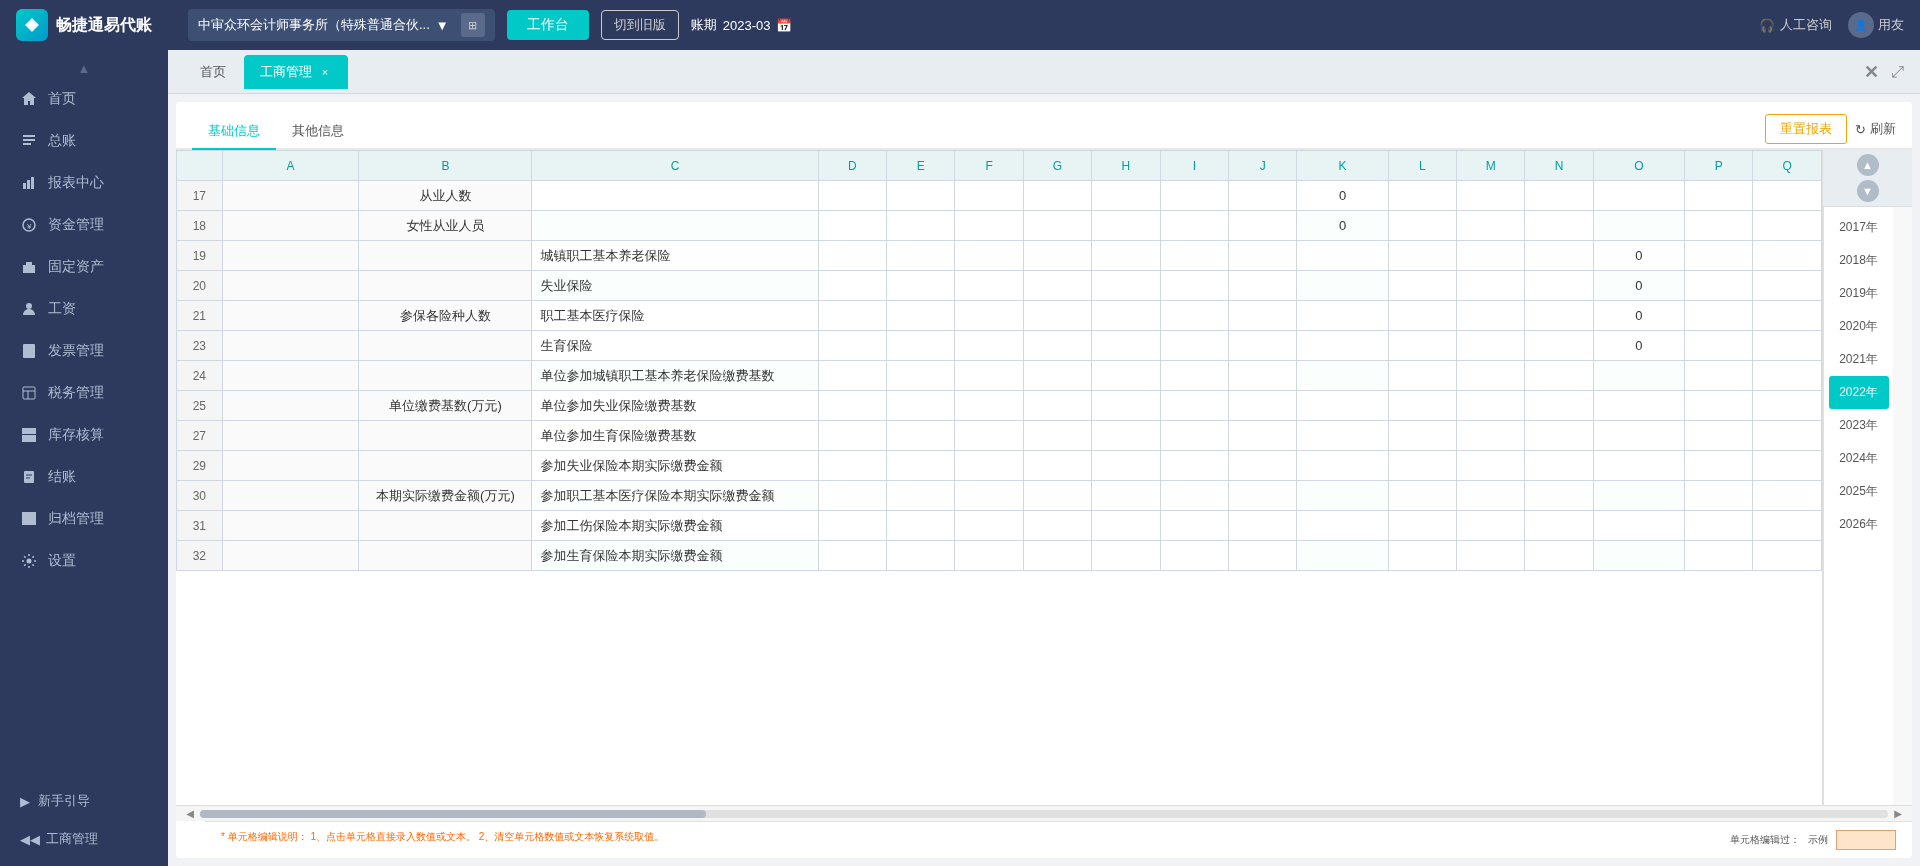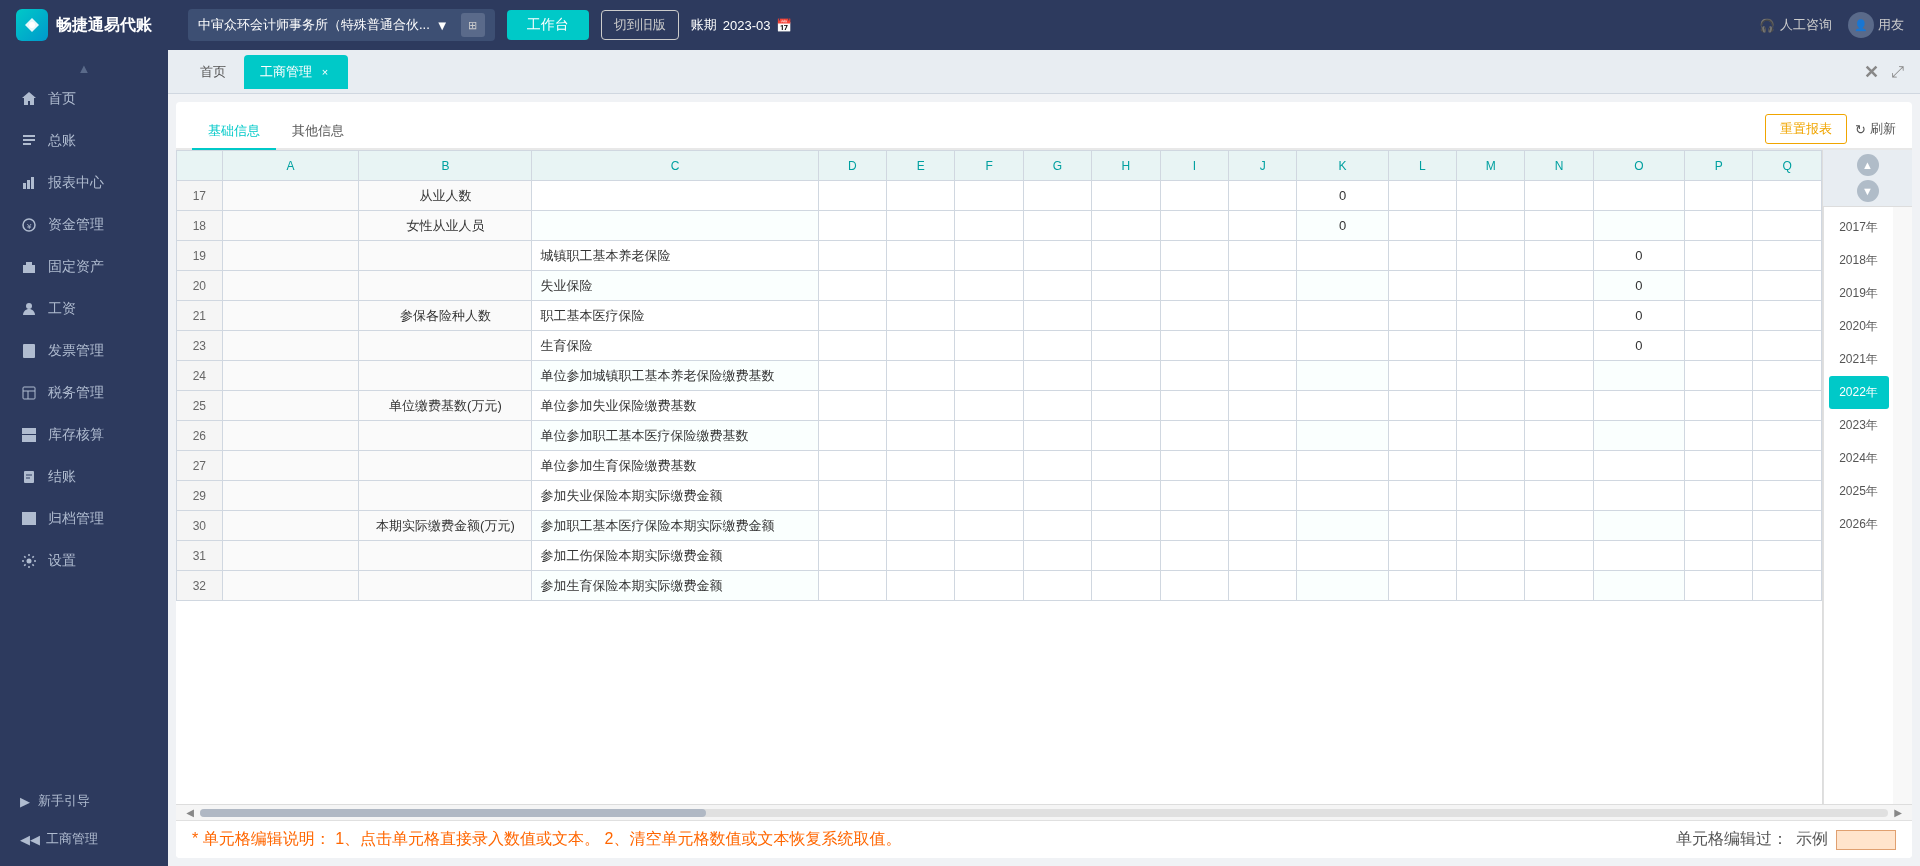--- a/index.html
+++ b/index.html
@@ -69,21 +69,21 @@
     .year-panel { width: 70px; background: white; border-left: 1px solid #e0e0e0; display: flex; flex-direction: column; align-items: center; padding: 4px 0; overflow-y: auto; }
     .year-item { width: 60px; text-align: center; padding: 8px 4px; cursor: pointer; font-size: 12px; color: #555; border-radius: 3px; }
     .year-item.active { background: #00c9c8; color: white; border-radius: 3px; }
 
     
     .h-scroll-bar { height: 16px; background: #f5f5f5; border-top: 1px solid #ddd; display: flex; align-items: center; padding: 0 4px; }
     .h-scroll-track { flex: 1; height: 8px; background: #e0e0e0; border-radius: 4px; position: relative; }
     .h-scroll-btn { width: 20px; height: 16px; display: flex; align-items: center; justify-content: center; cursor: pointer; color: #888; font-size: 10px; }
 
     
-    .footer { background: white; border-top: 1px solid #e0e0e0; padding: 8px 16px; display: flex; align-items: flex-start; justify-content: space-between; font-size: 16px; }
+    .footer { background: white; border-top: 1px solid #e0e0e0; padding: 8px 16px; display: flex; align-items: flex-start; justify-content: space-between; font-size: 10px; margin-left: 29px; }
     .footer-hint { color: #ff6600; }
     .footer-right { display: flex; align-items: center; gap: 8px; color: #555; }
     .footer-sample { width: 60px; height: 20px; background: #ffe4cc; border: 1px solid #e0a070; }
 
     .spreadsheet-outer { flex: 1; display: flex; flex-direction: column; overflow: hidden; }
   </style>
 </head>
 <body>
 
 <div class="topbar">
@@ -473,40 +473,20 @@
                     <td class="cell-empty" style="width: 60px;"></td>
                     <td class="cell-empty" style="width: 60px;"></td>
                     <td style="text-align: center; width: 80px;"></td>
                     <td class="cell-empty" style="width: 60px;"></td>
                     <td class="cell-empty" style="width: 60px;"></td>
                     <td class="cell-empty" style="width: 60px;"></td>
                     <td style="text-align: center; width: 80px;"></td>
                     <td class="cell-empty" style="width: 60px;"></td>
                     <td class="cell-empty" style="width: 60px;"></td>
                   </tr>
-                  <tr class="row-alt">
-                    <td class="row-num">26</td>
-                    <td class="cell-a"></td>
-                    <td class="cell-b"></td>
-                    <td style="padding: 0px 8px; min-width: 220px;">单位参加职工基本医疗保险缴费基数</td>
-                    <td class="cell-empty" style="width: 60px;"></td>
-                    <td class="cell-empty" style="width: 60px;"></td>
-                    <td class="cell-empty" style="width: 60px;"></td>
-                    <td class="cell-empty" style="width: 60px;"></td>
-                    <td class="cell-empty" style="width: 60px;"></td>
-                    <td class="cell-empty" style="width: 60px;"></td>
-                    <td class="cell-empty" style="width: 60px;"></td>
-                    <td style="text-align: center; width: 80px;"></td>
-                    <td class="cell-empty" style="width: 60px;"></td>
-                    <td class="cell-empty" style="width: 60px;"></td>
-                    <td class="cell-empty" style="width: 60px;"></td>
-                    <td style="text-align: center; width: 80px;"></td>
-                    <td class="cell-empty" style="width: 60px;"></td>
-                    <td class="cell-empty" style="width: 60px;"></td>
-                  </tr>
                   <tr>
                     <td class="row-num">27</td>
                     <td class="cell-a"></td>
                     <td class="cell-b"></td>
                     <td style="padding: 0px 8px; min-width: 220px;">单位参加生育保险缴费基数</td>
                     <td class="cell-empty" style="width: 60px;"></td>
                     <td class="cell-empty" style="width: 60px;"></td>
                     <td class="cell-empty" style="width: 60px;"></td>
                     <td class="cell-empty" style="width: 60px;"></td>
                     <td class="cell-empty" style="width: 60px;"></td>

